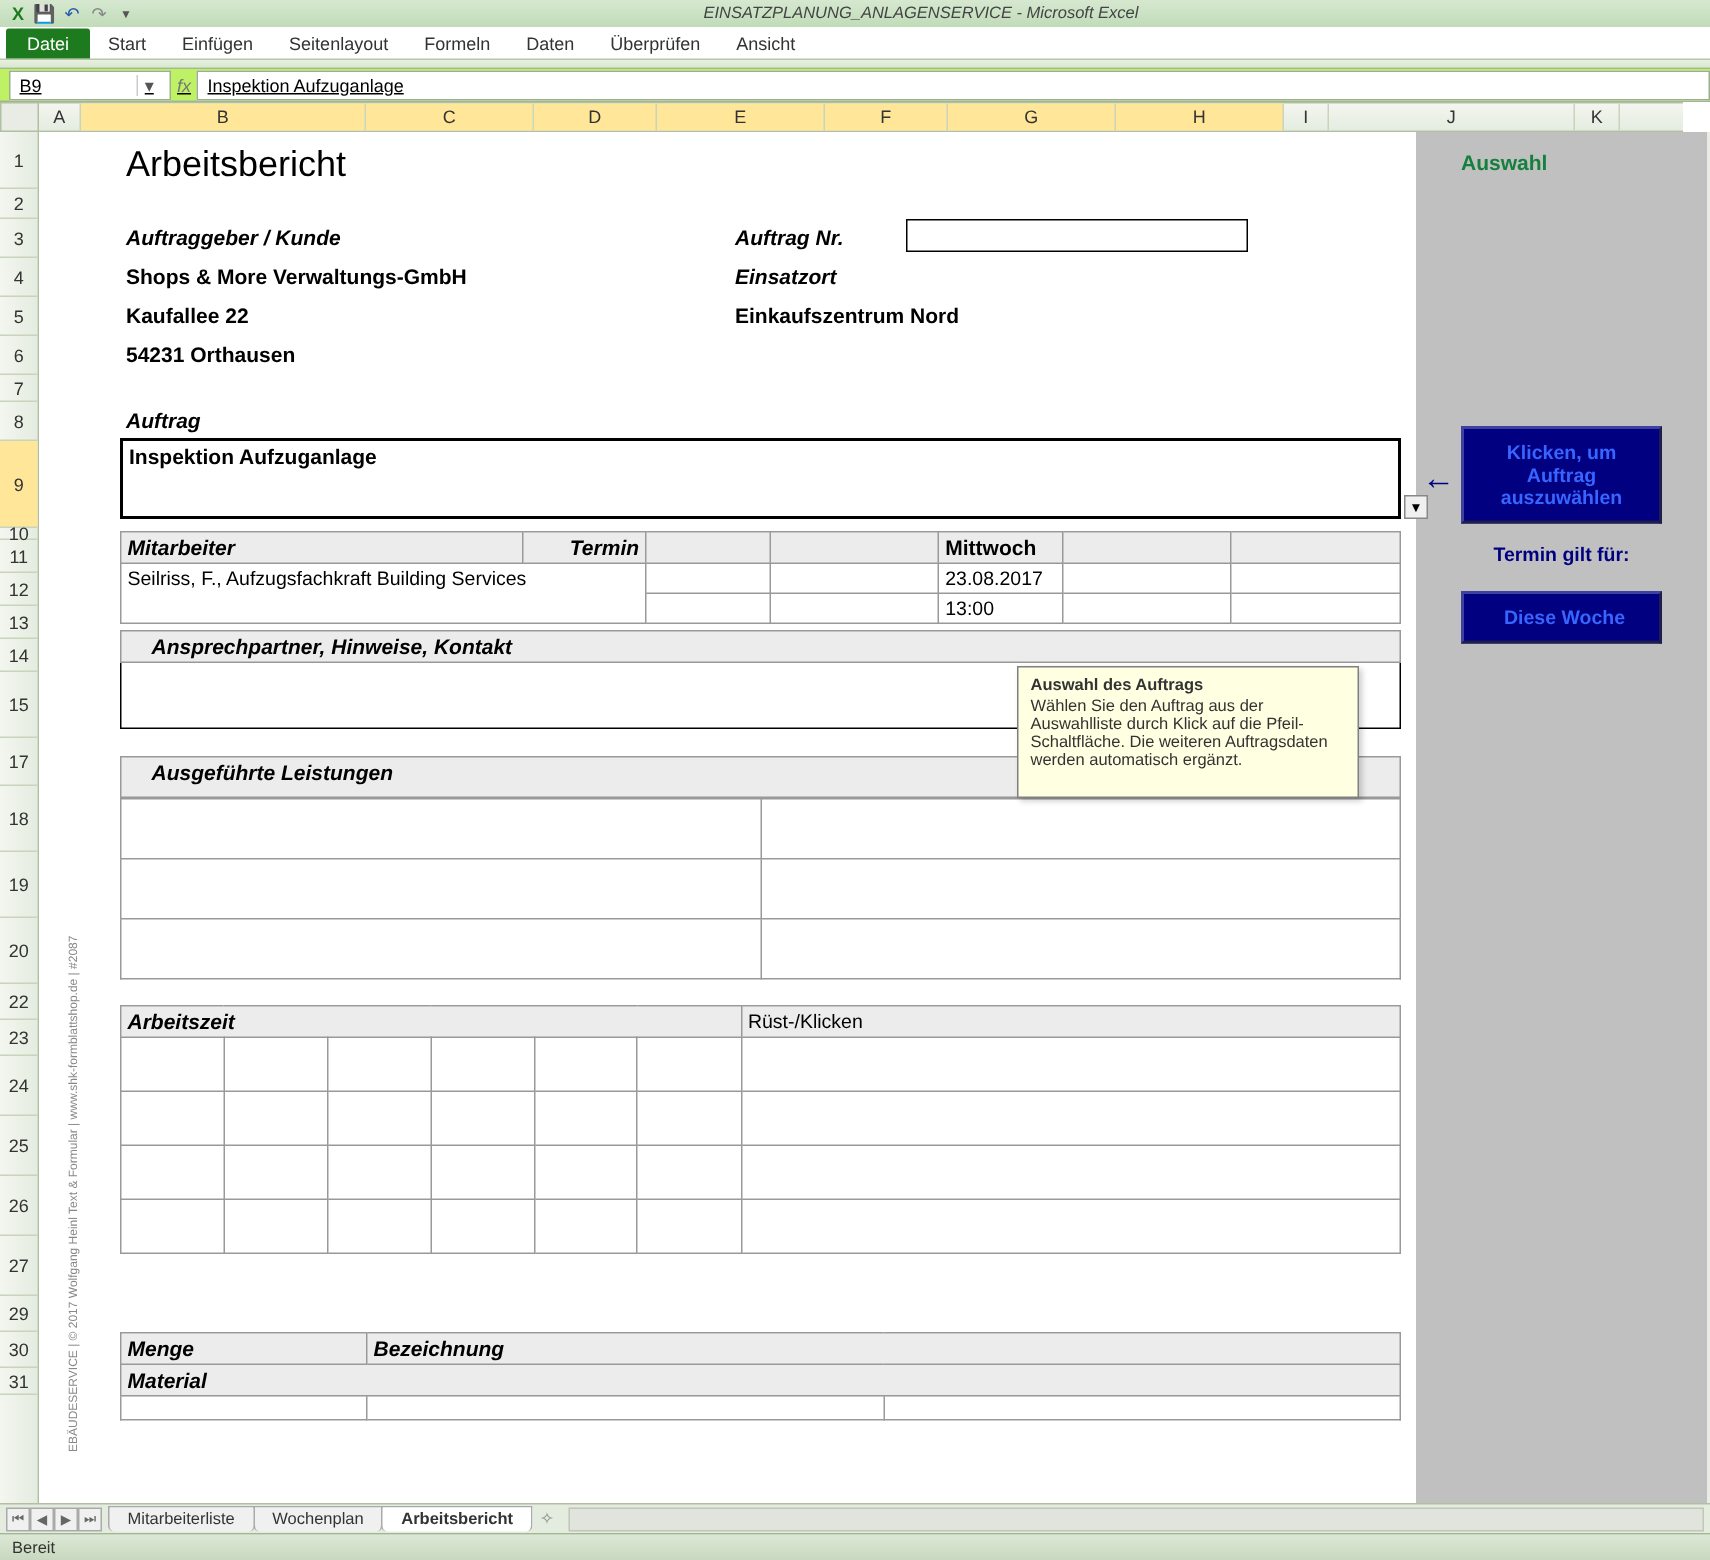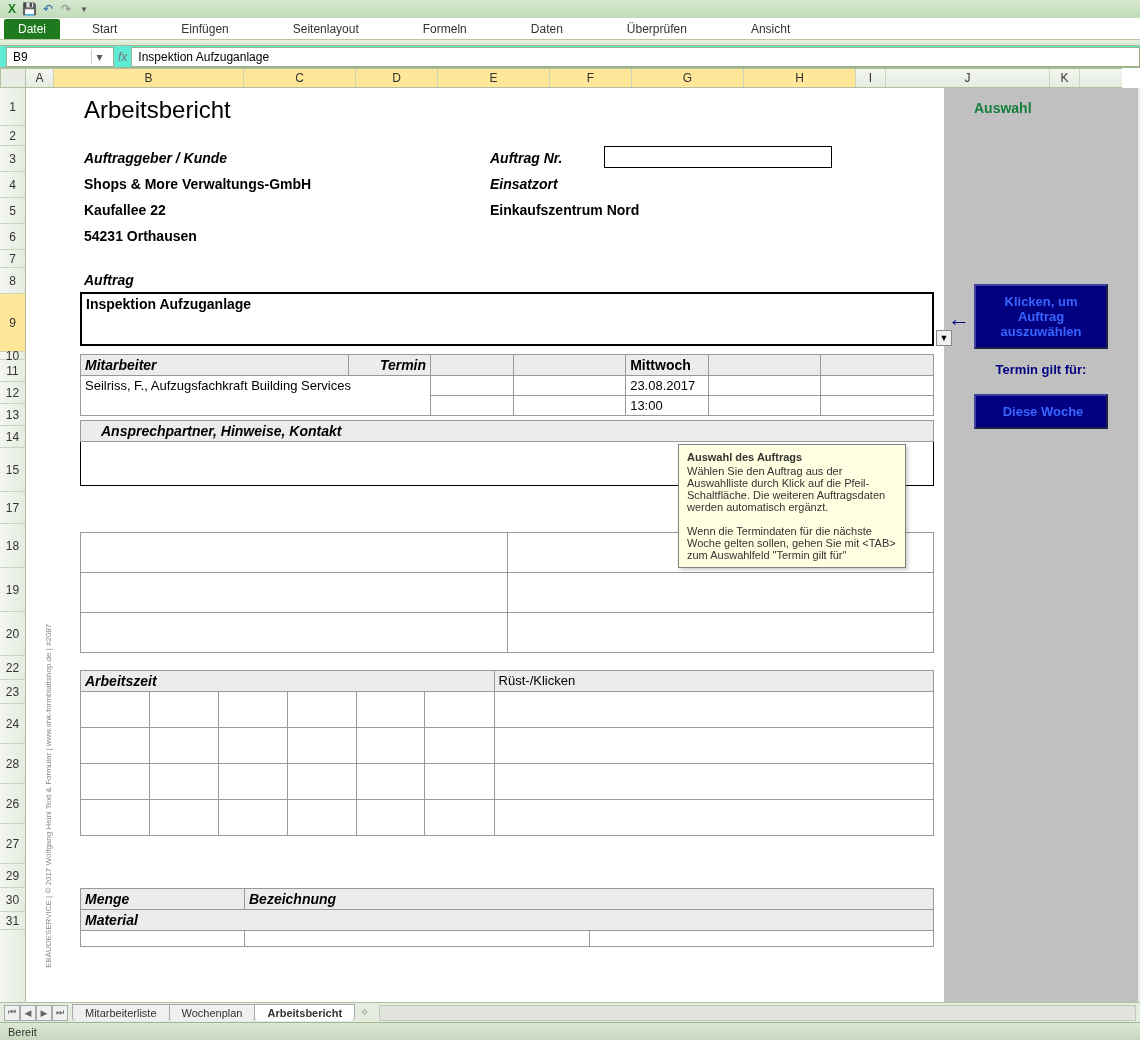--- a/index.html
+++ b/index.html
@@ -7,25 +7,25 @@
 
 
 .title-bar { height: 18px; background: linear-gradient(#d6e8d0, #c0dcb8); display: flex; align-items: center; padding: 0 4px; font-size: 11px; }
 .title-bar .qat { display: flex; gap: 2px; align-items: center; }
 .title-bar .qat-icon { width: 16px; height: 16px; display: flex; align-items: center; justify-content: center; font-size: 12px; }
 .title-bar .title-text { flex: 1; text-align: center; color: #444; font-style: italic; }
 
 
 .ribbon-tabs { height: 22px; background: #fff; border-bottom: 1px solid #b6c8a8; display: flex; align-items: flex-end; padding-left: 4px; }
 .file-tab { background: #1e7a1e; color: #fff; padding: 3px 14px; font-size: 12px; border-radius: 2px 2px 0 0; }
-.ribbon-tab { padding: 3px 32px; font-size: 12px; color: #333; cursor: default; }
+.ribbon-tab { padding: 3px 12px; font-size: 12px; color: #333; cursor: default; }
 .ribbon-strip { height: 6px; background: linear-gradient(#e8f0e0, #d8e8d0); border-bottom: 1px solid #a0b890; }
 
 
-.name-fx-row { height: 22px; display: flex; align-items: center; border-bottom: 1px solid #a0b890; background: #5eead4; }
+.name-fx-row { height: 22px; display: flex; align-items: center; border-bottom: 1px solid #a0b890; background: #bef264; text-decoration: underline; }
 .name-box { width: 108px; height: 20px; background: #fff; border: 1px solid #9db08c; margin-left: 6px; display: flex; align-items: center; padding: 0 6px; font-size: 12px; }
 .name-box-dd { width: 16px; text-align: center; color: #555; border-left: 1px solid #ccc; margin-left: auto; }
 .fx-btns { display: flex; align-items: center; margin: 0 4px; gap: 4px; color: #777; }
 .fx-label { font-style: italic; }
 .formula-input { flex: 1; height: 20px; background: #fff; border: 1px solid #9db08c; padding: 0 6px; font-size: 12px; display: flex; align-items: center; }
 
 
 .grid-wrap { position: relative; height: calc(100vh - 18px - 22px - 6px - 22px - 20px - 18px); display: flex; }
 .corner { width: 26px; height: 20px; background: #e8ece4; border: 1px solid #b0c0a0; position: absolute; left: 0; top: 0; }
 .col-headers { position: absolute; left: 26px; top: 0; right: 18px; height: 20px; display: flex; background: linear-gradient(#f4f6f0, #e4ece0); border-top: 1px solid #b0c0a0; border-bottom: 1px solid #b0c0a0; }
@@ -77,20 +77,21 @@
 <body>
 
 <div class="title-bar">
   <div class="qat">
     <span class="qat-icon" style="color:#1e7a1e;font-weight:bold;">X</span>
     <span class="qat-icon" style="color:#2a5caa;">💾</span>
     <span class="qat-icon" style="color:#2a5caa;">↶</span>
     <span class="qat-icon" style="color:#888;">↷</span>
     <span class="qat-icon" style="color:#555;font-size:8px;">▼</span>
   </div>
+  <div class="title-text">EINSATZPLANUNG_ANLAGENSERVICE - Microsoft Excel</div>
 </div>
 
 <div class="ribbon-tabs">
   <div class="file-tab">Datei</div>
   <div class="ribbon-tab">Start</div>
   <div class="ribbon-tab">Einfügen</div>
   <div class="ribbon-tab">Seitenlayout</div>
   <div class="ribbon-tab">Formeln</div>
   <div class="ribbon-tab">Daten</div>
   <div class="ribbon-tab">Überprüfen</div>
@@ -142,21 +143,21 @@
       <div class="row-h" style="height: 22px;">13</div>
       <div class="row-h" style="height: 22px;">14</div>
       <div class="row-h" style="height: 44px;">15</div>
       <div class="row-h" style="height: 32px;">17</div>
       <div class="row-h" style="height: 44px;">18</div>
       <div class="row-h" style="height: 44px;">19</div>
       <div class="row-h" style="height: 44px;">20</div>
       <div class="row-h" style="height: 24px;">22</div>
       <div class="row-h" style="height: 24px;">23</div>
       <div class="row-h" style="height: 40px;">24</div>
-      <div class="row-h" style="height: 40px;">28</div>
+      <div class="row-h" style="height: 40px;">25</div>
       <div class="row-h" style="height: 40px;">26</div>
       <div class="row-h" style="height: 40px;">27</div>
       <div class="row-h" style="height: 24px;">29</div>
       <div class="row-h" style="height: 24px;">30</div>
       <div class="row-h" style="height: 18px;">31</div>
     </div>
   <div class="vscroll"></div>
 
   <div class="cells">
     <div class="sheet">
@@ -208,20 +209,21 @@
           <td><span>13:00</span></td>
           <td></td>
               <td></td>
         </tr>
       </tbody>
         </table>
 
       <div class="section-head" style="position:absolute;left:54px;top:332px;width:854px;">Ansprechpartner, Hinweise, Kontakt</div>
       <div class="field-box" style="left:54px;top:354px;width:854px;height:44px;border-top:none;"></div>
 
+      <div class="section-head" style="position:absolute;left:54px;top:416px;width:854px;height:28px;">Ausgeführte Leistungen</div>
       <table class="tbl" style="left:54px;top:444px;width:854px;">
         <tbody>
             <tr>
               <td style="height:40px;width:50%;"></td>
               <td></td>
             </tr>
         <tr>
               <td style="height:40px;"></td>
               <td></td>
             </tr>
@@ -301,21 +303,20 @@
       </div>
       <div style="position:absolute;left:948px;top:274px;width:134px;text-align:center;color:#000080;font-weight:bold;font-size:13px;">Termin gilt für:</div>
       <div class="aux-btn" style="position:absolute;left:948px;top:306px;width:134px;color:#3864ff;padding-left:12px;">
         <span>Diese Woche</span>
       </div>
 
       <div class="tooltip" style="left:652px;top:356px;">
         <div class="tt-title">Auswahl des Auftrags</div>
         <div>Wählen Sie den Auftrag aus der Auswahlliste durch Klick auf die Pfeil-Schaltfläche. Die weiteren Auftragsdaten werden automatisch ergänzt.</div>
         <br>
-        <div>Wenn die Termindaten für die nächste Woche gelten sollen, gehen Sie mit &lt;TAB&gt; zum Auswahlfeld "Termin gilt für"</div>
       </div>
 
     </div>
   </div>
 </div>
 
 <div class="sheet-tabs">
   <div class="tab-nav">
     <span>⏮</span>
     <span>◀</span>

